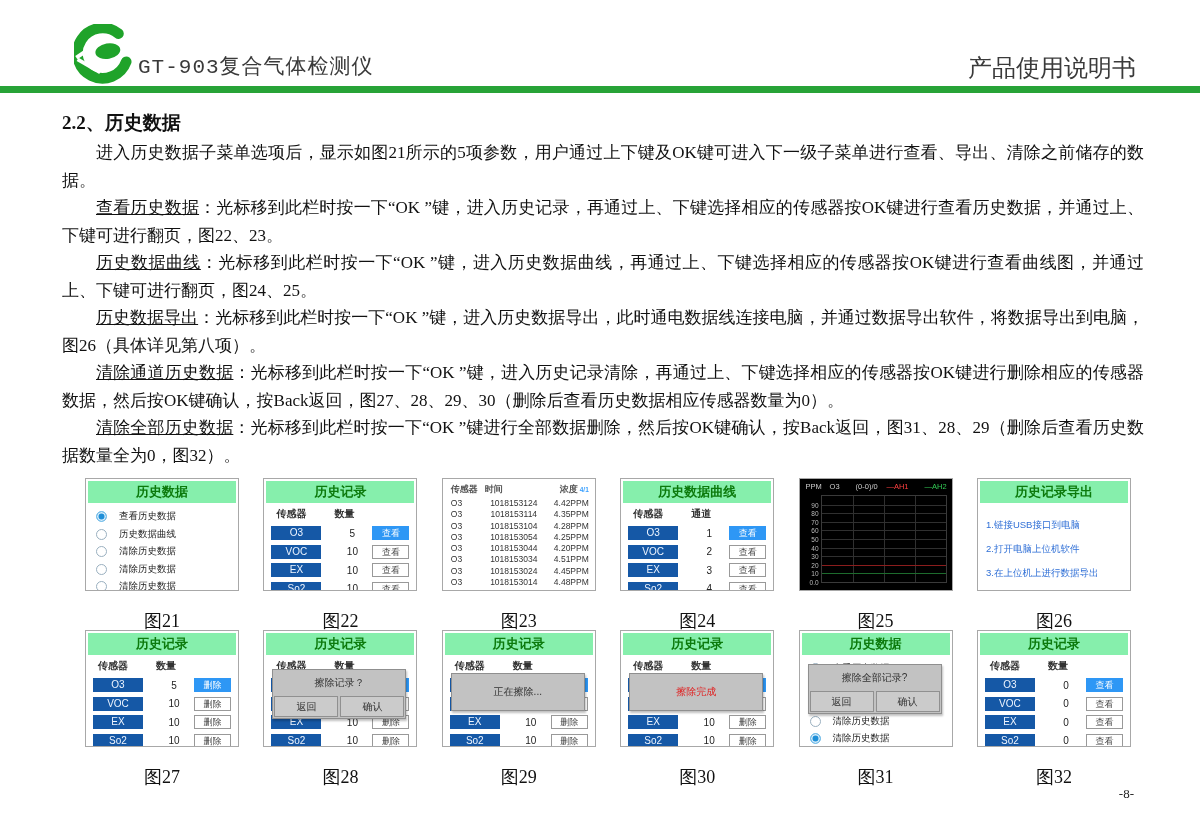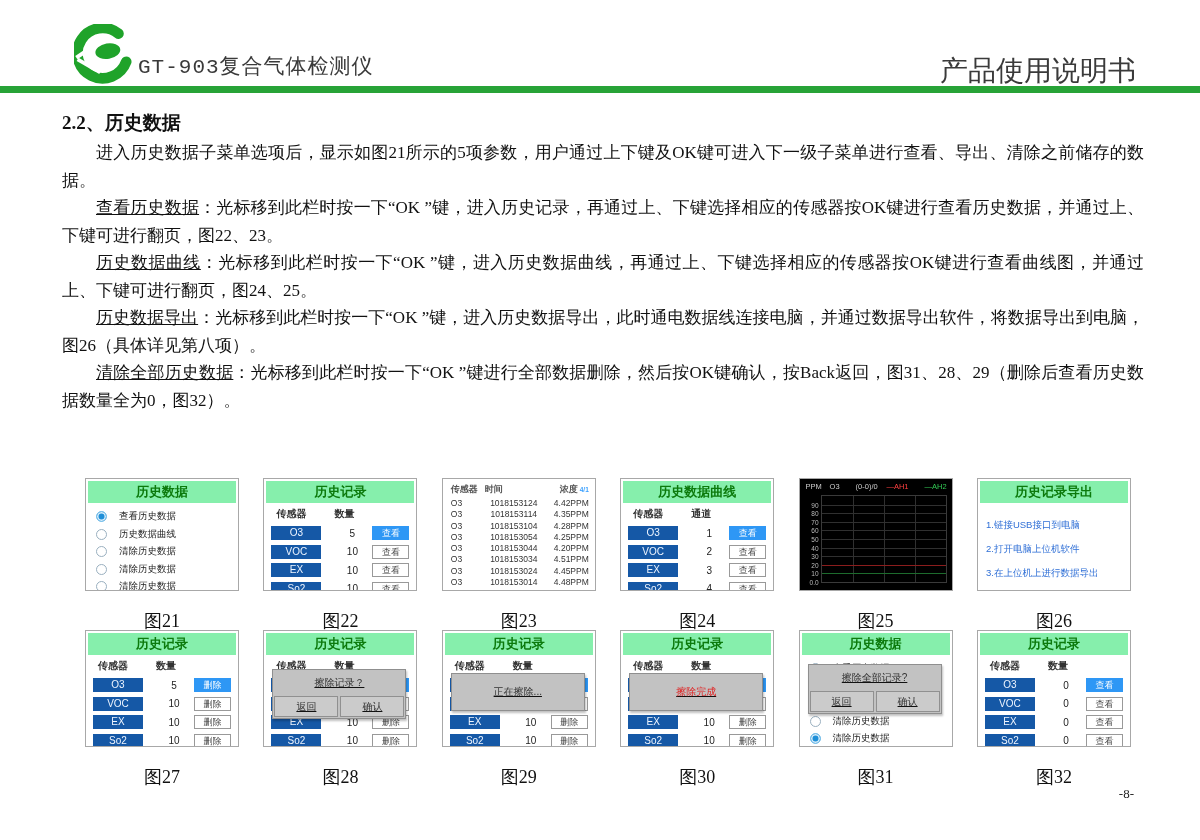--- a/index.html
+++ b/index.html
@@ -6,21 +6,21 @@
   html,body { background:#e8e8e8; }
   #page {
     position:relative; width:1200px; height:840px; background:#fff;
     font-family:"Liberation Serif", serif; color:#111; overflow:hidden;
     margin:0 auto;
   }
   
   #logo { position:absolute; left:74px; top:24px; width:58px; height:60px; }
   #brand { position:absolute; left:138px; top:52px; font-size:21px; letter-spacing:1px;
            color:#3a3a3a; font-family:"Liberation Mono","Liberation Serif", monospace; }
-  #doc-title { position:absolute; right:64px; top:52px; font-size:28px; color:#3a3a3a; }
+  #doc-title { position:absolute; right:64px; top:52px; font-size:24px; color:#3a3a3a; }
   #green-bar { position:absolute; left:0; top:86px; width:100%; height:7px; background:#27a337; }
   
   #section { position:absolute; left:62px; right:56px; top:110px; }
   #section-title { font-size:19px; font-weight:bold; margin-bottom:3px; }
   #paragraphs p { font-size:17px; line-height:27.5px; text-indent:2em; text-align:justify; }
   #paragraphs .lead { text-decoration:underline; }
   
   .figures-row { position:absolute; left:85px; width:1046px; display:flex; justify-content:space-between; }
   #row1 { top:478px; }
   #row2 { top:630px; }
@@ -71,21 +71,21 @@
   .hline { position:absolute; left:0; right:0; height:1px; background:#303030; }
   .vline { position:absolute; top:0; bottom:0; width:1px; background:#303030; }
   .alarm { position:absolute; left:0; right:0; height:1px; }
   .ylab { position:absolute; font-size:6.5px; color:#bbb; right:100%; margin-right:3px;
           transform:translateY(-50%); white-space:nowrap; }
   
   .exp-steps { padding:14px 4px 0 8px; }
   .exp-step { font-size:9.5px; color:#2f6fd6; margin-bottom:11px; }
   
   .dialog { position:absolute; left:8px; right:10px; background:#c2c2c2; border:1px solid #8f8f8f;
-            z-index:5; box-shadow:1px 2px 2px rgba(0,0,0,0.25);text-decoration:underline; }
+            z-index:5; box-shadow:1px 2px 2px rgba(0,0,0,0.25); }
   .dlg-msg { height:25px; line-height:25px; text-align:center; font-size:10px; color:#333; }
   .dlg-msg.red { color:#e02020; }
   .dlg-btns { display:flex; gap:2px; padding:1px; }
   .dlg-btn { flex:1; height:21px; line-height:20px; text-align:center; font-size:10px;
              color:#333; background:#cbcbcb; border:1px solid #909090; }
   
   #page-num { position:absolute; right:66px; bottom:38px; font-size:13px; color:#222; }
 </style>
 </head>
 <body>
@@ -104,20 +104,21 @@
   <div id="doc-title">产品使用说明书</div>
   <div id="green-bar"></div>
 
   <div id="section">
     <div id="section-title">2.2、历史数据</div>
     <div id="paragraphs">
         <p><span>进入历史数据子菜单选项后，显示如图21所示的5项参数，用户通过上下键及OK键可进入下一级子菜单进行查看、导出、清除之前储存的数据。</span></p>
         <p><span class="lead">查看历史数据</span><span>：光标移到此栏时按一下“OK ”键，进入历史记录，再通过上、下键选择相应的传感器按OK键进行查看历史数据，并通过上、下键可进行翻页，图22、23。</span></p>
         <p><span class="lead">历史数据曲线</span><span>：光标移到此栏时按一下“OK ”键，进入历史数据曲线，再通过上、下键选择相应的传感器按OK键进行查看曲线图，并通过上、下键可进行翻页，图24、25。</span></p>
         <p><span class="lead">历史数据导出</span><span>：光标移到此栏时按一下“OK ”键，进入历史数据导出，此时通电数据线连接电脑，并通过数据导出软件，将数据导出到电脑，图26（具体详见第八项）。</span></p>
+        <p><span class="lead">清除通道历史数据</span><span>：光标移到此栏时按一下“OK ”键，进入历史记录清除，再通过上、下键选择相应的传感器按OK键进行删除相应的传感器数据，然后按OK键确认，按Back返回，图27、28、29、30（删除后查看历史数据相应传感器数量为0）。</span></p>
         <p><span class="lead">清除全部历史数据</span><span>：光标移到此栏时按一下“OK ”键进行全部数据删除，然后按OK键确认，按Back返回，图31、28、29（删除后查看历史数据数量全为0，图32）。</span></p>
       </div>
   </div>
 
   <div id="row1" class="figures-row">
       <div class="figure">
         <div class="screen">
           <div class="scr-header">历史数据</div>
           <div class="menu-list">
             <div class="menu-item">

